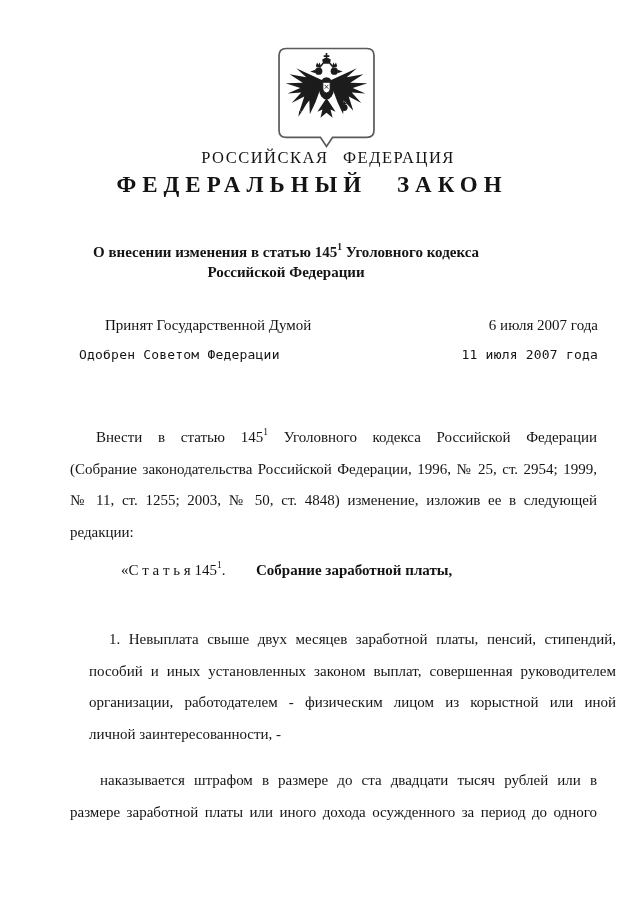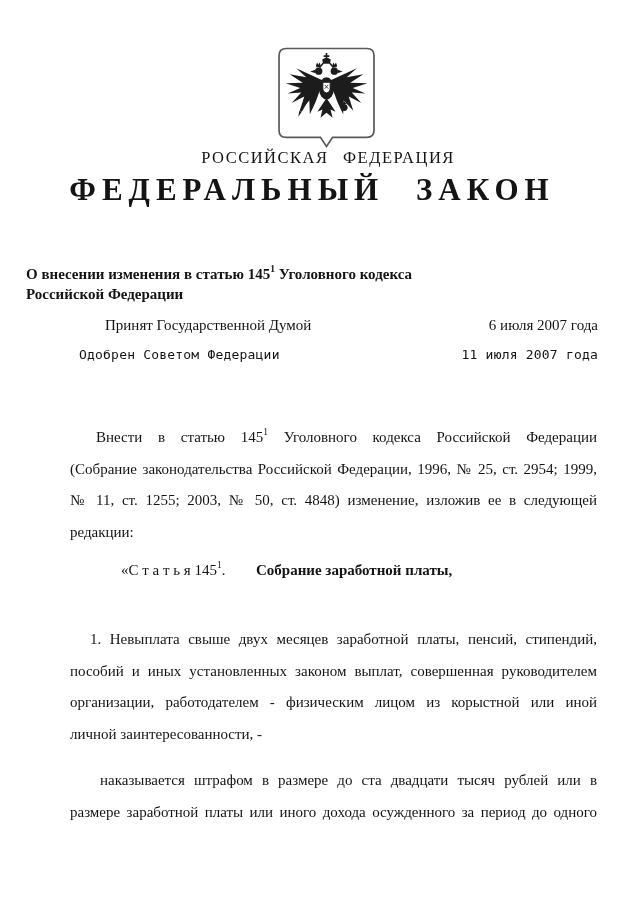--- a/index.html
+++ b/index.html
@@ -16,46 +16,46 @@
   .emblem{position:absolute;left:277px;top:46px;width:99px;height:104px;}
   
   .country{
     position:absolute;top:148px;left:0;width:624px;
     text-align:center;
     font-size:16.5px;letter-spacing:1.5px;word-spacing:9px;padding-left:16px;
   }
   .law{
     position:absolute;top:172px;left:0;width:624px;
     text-align:center;
-    font-size:31px;font-weight:bold;letter-spacing:6px;word-spacing:18px;
+    font-size:23px;font-weight:bold;letter-spacing:6px;word-spacing:18px;
   }
   
   .doc-title{
-    position:absolute;top:265px;left:26px;width:520px;
-    text-align:left;font-weight:bold;font-size:15px;line-height:19.5px;
+    position:absolute;top:243px;left:26px;width:520px;
+    text-align:center;font-weight:bold;font-size:15px;line-height:19.5px;
   }
   sup{font-size:9.5px;line-height:0;position:relative;top:-1px;}
   
   .adoption-row{
     position:absolute;left:70px;width:528px;
     display:flex;justify-content:space-between;align-items:baseline;
     font-size:15px;
   }
   .row-duma{top:317px;}
   .row-duma .adoption-label{padding-left:35px;}
   .row-council{top:347px;}
   .row-council .adoption-label{padding-left:9px;}
   .typewriter{
     font-family:"DejaVu Sans Mono","Liberation Mono",monospace;
     font-size:13px;letter-spacing:0.2px;
   }
   
   .bodyblock{position:absolute;left:70px;width:527px;font-size:15px;}
   .para1{top:422px;}
-  .para2{top:624px;}
+  .para2{top:624px;margin-left:19px;}
   .para3{top:765px;}
   .line{line-height:31.5px;white-space:nowrap;}
   .jline{
     line-height:31.5px;
     text-align:justify;text-align-last:justify;
     -moz-text-align-last:justify;
   }
   .indent1{text-indent:26px;}
   .indent2{text-indent:20px;}
   .indent3{text-indent:30px;font-family:Liberation Serif, serif;}

